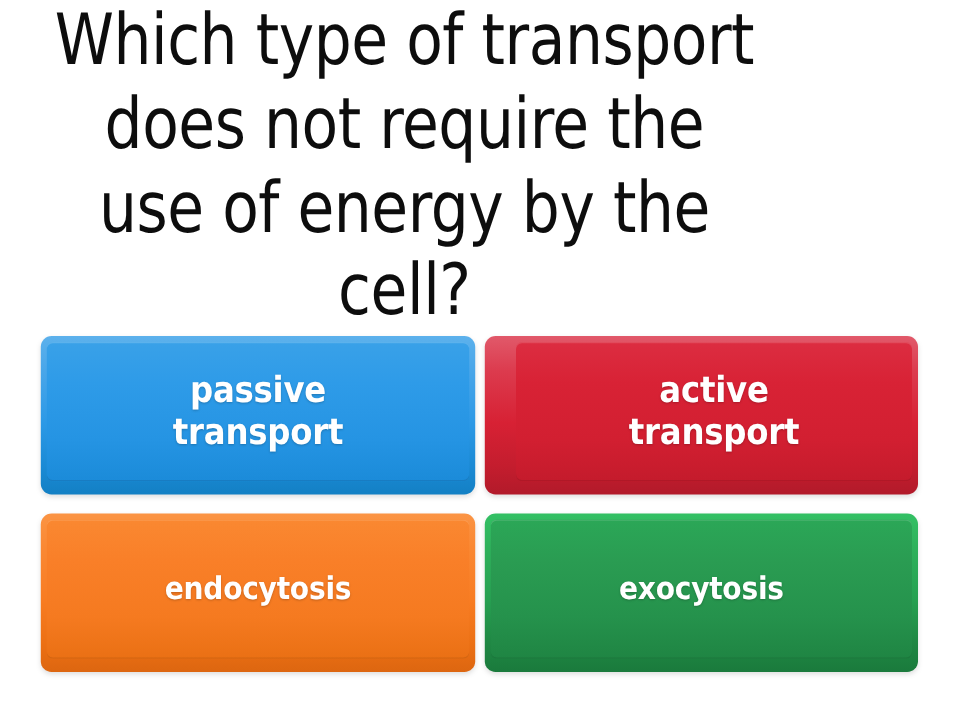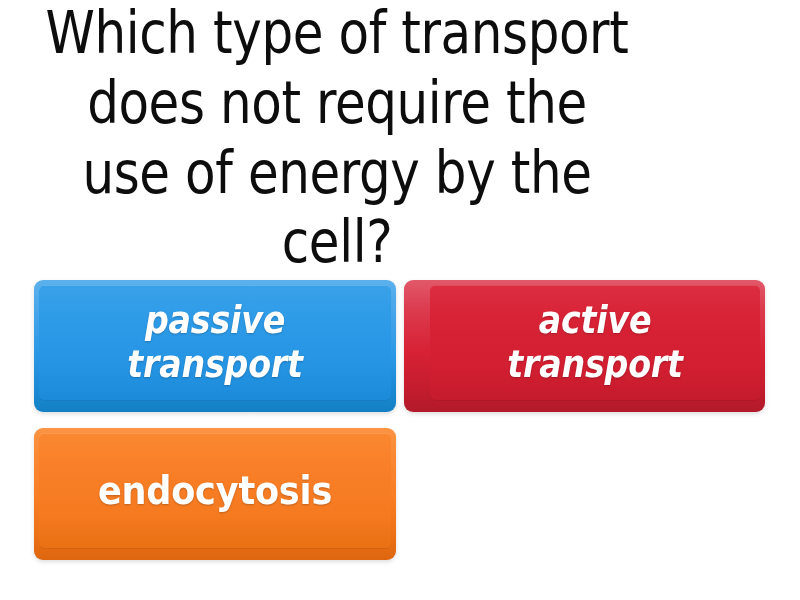--- a/index.html
+++ b/index.html
@@ -129,22 +129,22 @@
   .answer-label {
     font-family: "DejaVu Sans Condensed", "Liberation Sans", sans-serif;
     color: #ffffff;
     font-weight: 700;
     text-align: center;
     line-height: 1.18;
     text-shadow: 0 1px 2px rgba(0,0,0,0.22);
     white-space: pre-line;
     letter-spacing: -0.2px;
   }
-  .answer-label.size-one-line { font-size: 39px; }
-  .answer-label.size-two-line { font-size: 37px; font-style: italic; }
+  .answer-label.size-one-line { font-size: 26px; }
+  .answer-label.size-two-line { font-size: 30px; }
 </style>
 </head>
 <body>
 
 <div class="quiz-root">
 
   <div class="question-area">
     <div class="question-text">Which type of transport does not require the use of energy by the cell?</div>
   </div>
 
@@ -163,15 +163,20 @@
 transport</span>
       </div>
     </div>
 
     <div class="answer-button orange">
       <div class="answer-inner">
         <span class="answer-label size-one-line">endocytosis</span>
       </div>
     </div>
 
+    <div class="answer-button green">
+      <div class="answer-inner">
+        <span class="answer-label size-one-line">exocytosis</span>
+      </div>
+    </div>
 
   </div>
 </div>
 
 </body></html>

